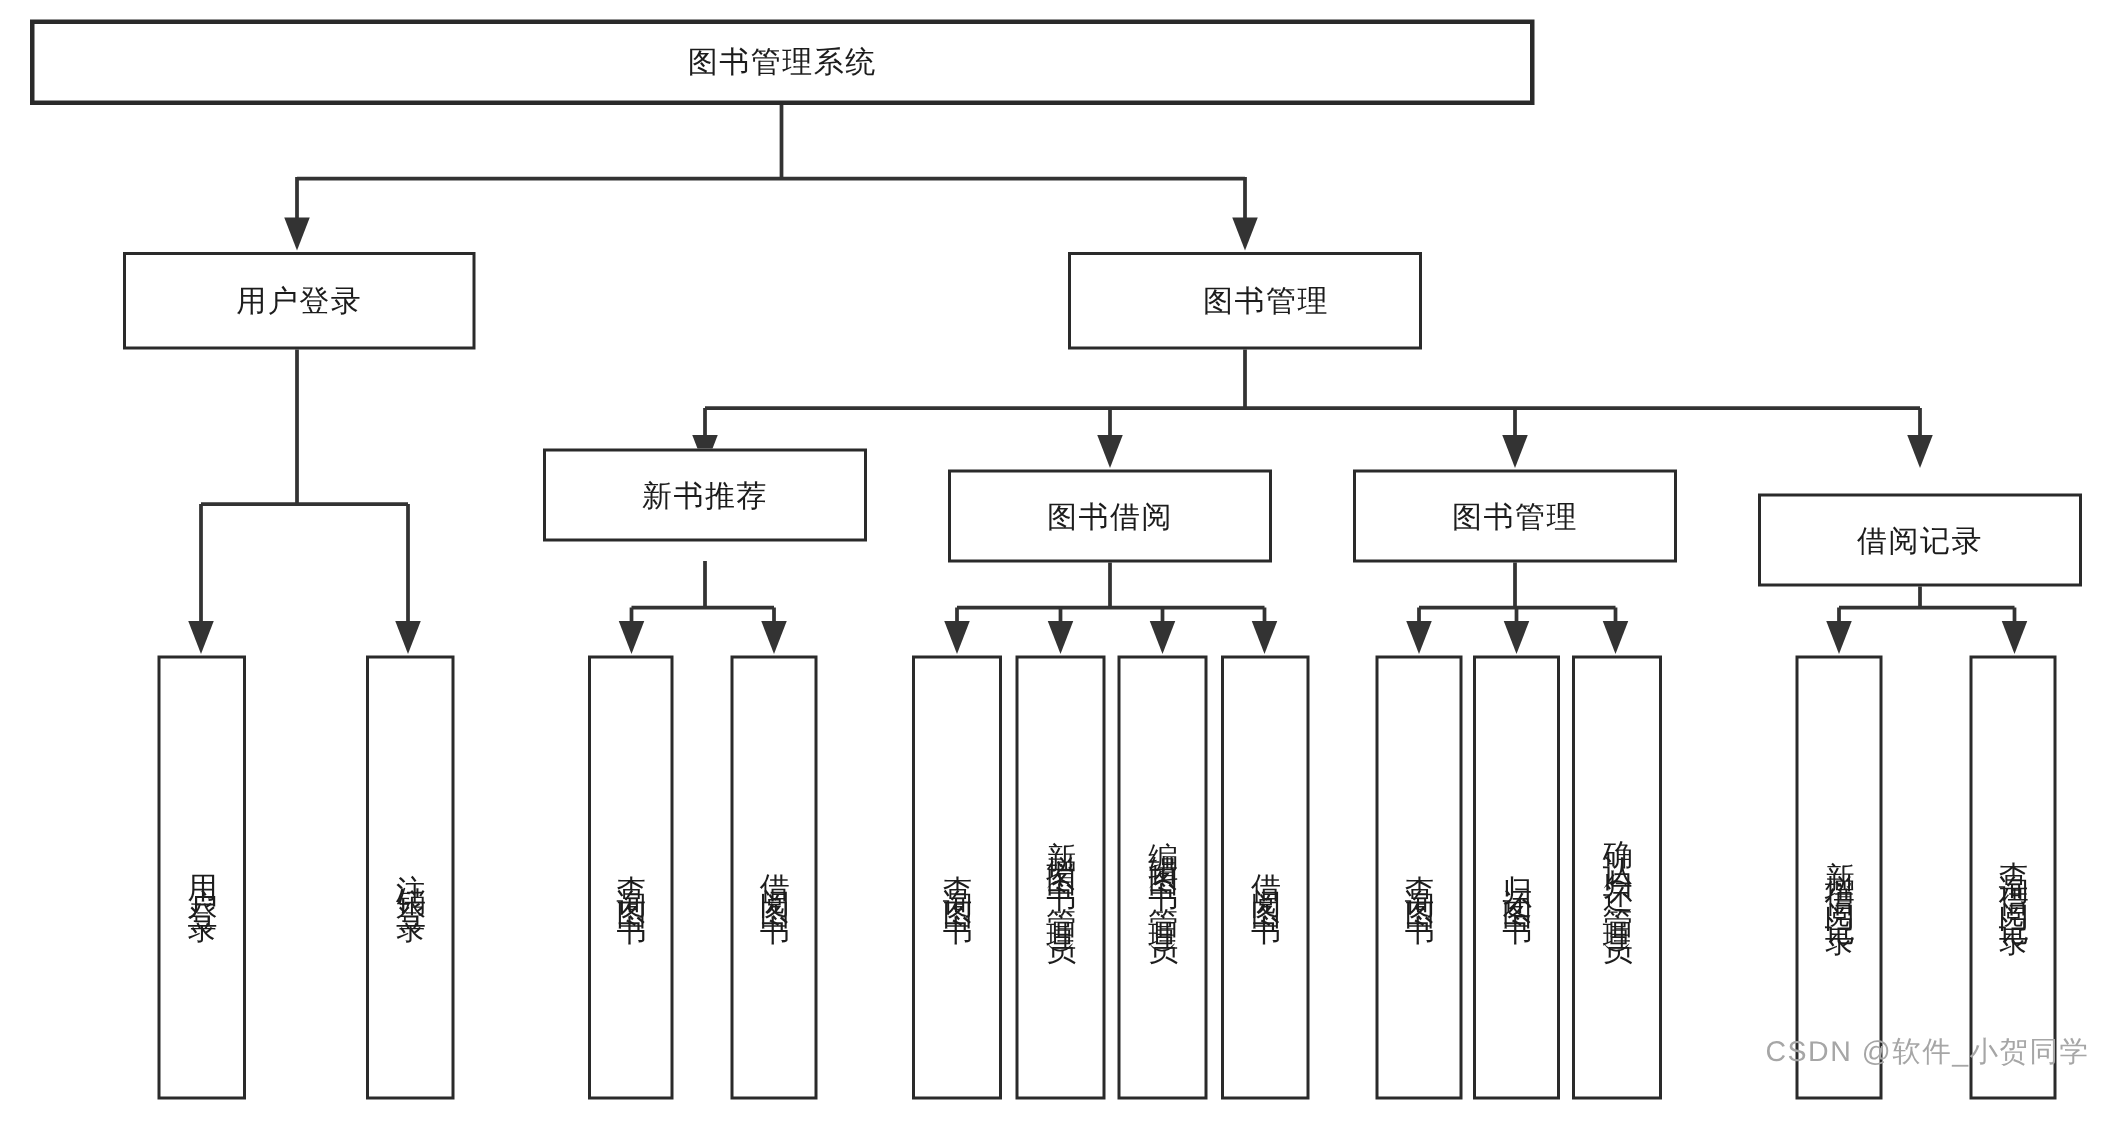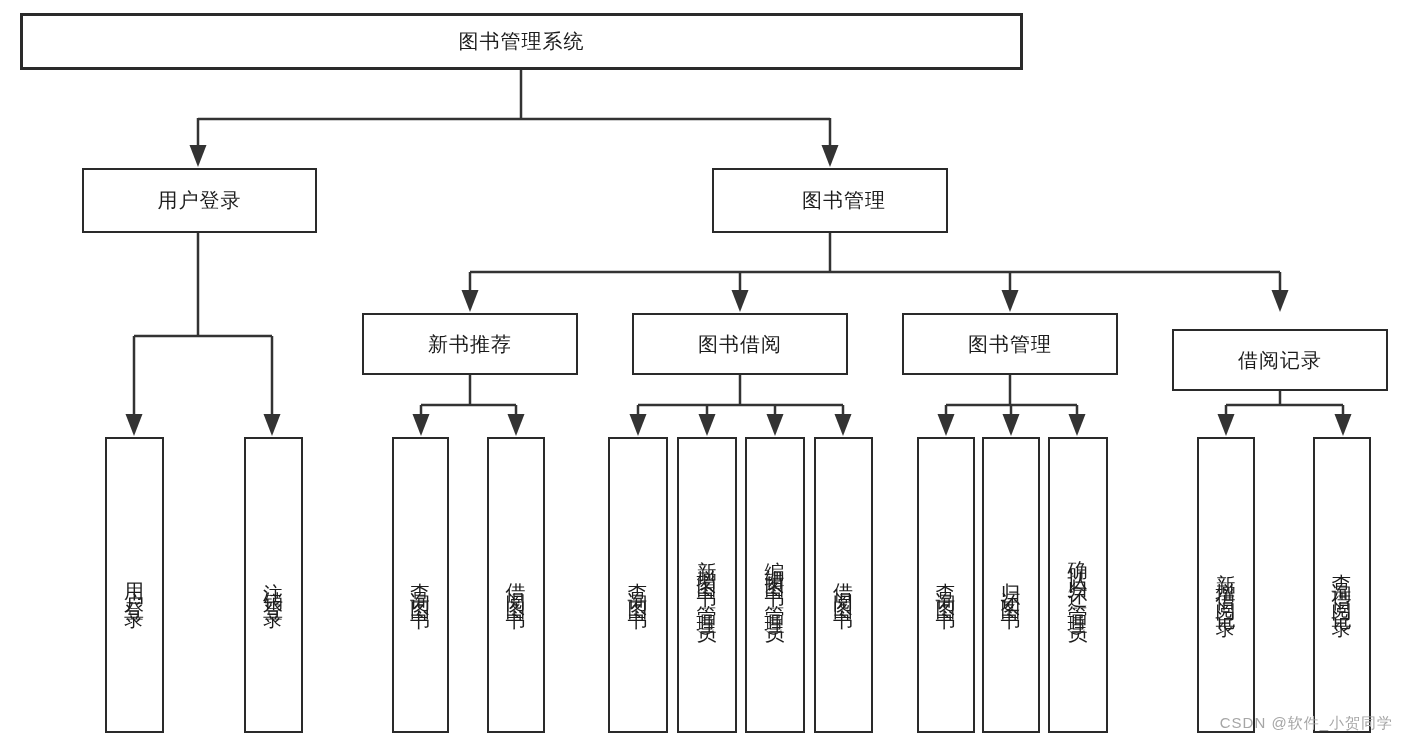--- a/index.html
+++ b/index.html
@@ -68,22 +68,22 @@
     font-size: 20px;
     line-height: 1;
     letter-spacing: 9px;
     color: var(--text);
     white-space: nowrap;
   }
 
   .watermark {
     position: absolute;
     right: 12px;
-    top: 714px;
-    font-size: 15px;
+    top: 688px;
+    font-size: 19px;
     color: var(--watermark);
     letter-spacing: 1px;
     white-space: nowrap;
   }
 </style>
 </head>
 <body>
 
 <div class="canvas">
 
@@ -146,21 +146,21 @@
     <span>图书管理系统</span>
   </div>
 
   <div class="node" style="left:82px; top:168px; width:235px; height:65px;">
     <span>用户登录</span>
   </div>
   <div class="node" style="left:712px; top:168px; width:236px; height:65px;padding-left:28px;">
     <span>图书管理</span>
   </div>
 
-  <div class="node" style="left:362px; top:313px; width:216px; height:62px;">
+  <div class="node" style="left:362px; top:299px; width:216px; height:62px;">
     <span>新书推荐</span>
   </div>
   <div class="node" style="left:632px; top:313px; width:216px; height:62px;">
     <span>图书借阅</span>
   </div>
   <div class="node" style="left:902px; top:313px; width:216px; height:62px;">
     <span>图书管理</span>
   </div>
   <div class="node" style="left:1172px; top:329px; width:216px; height:62px;">
     <span>借阅记录</span>

